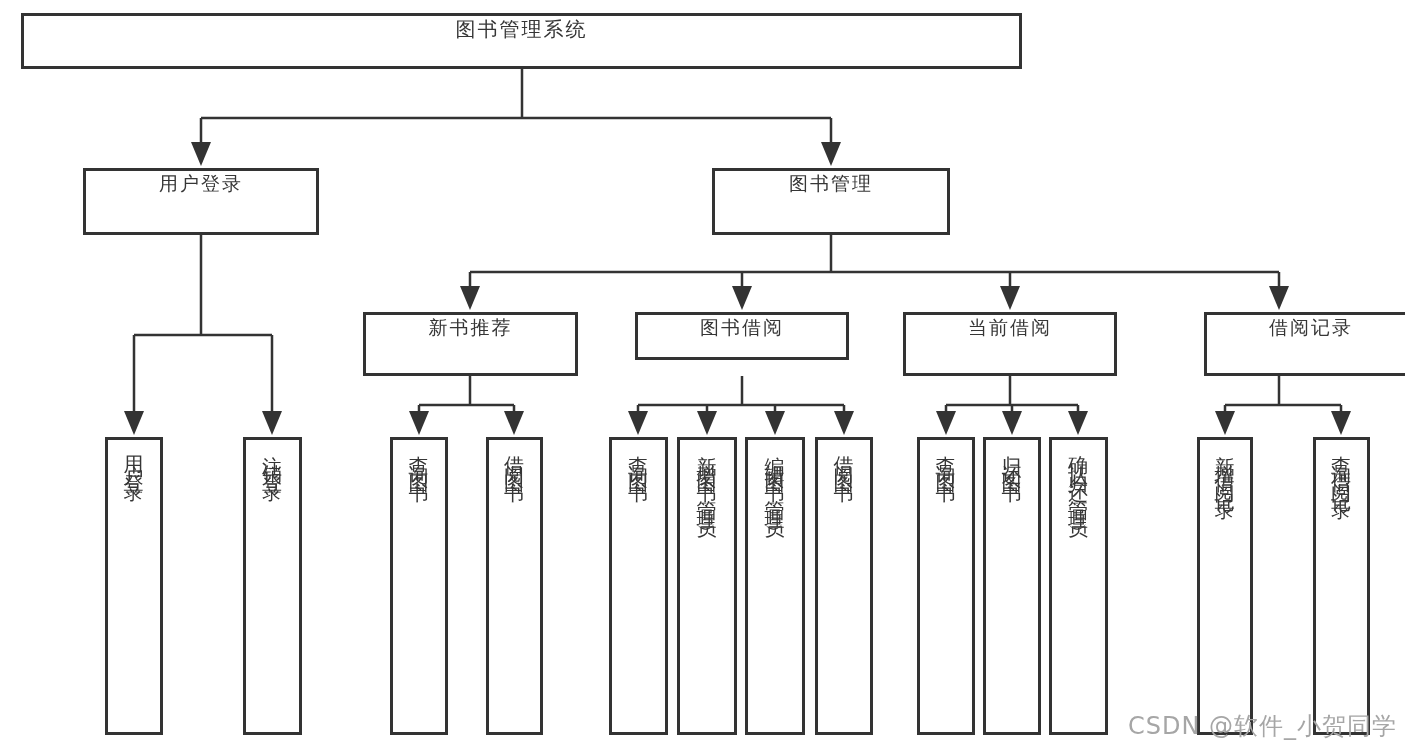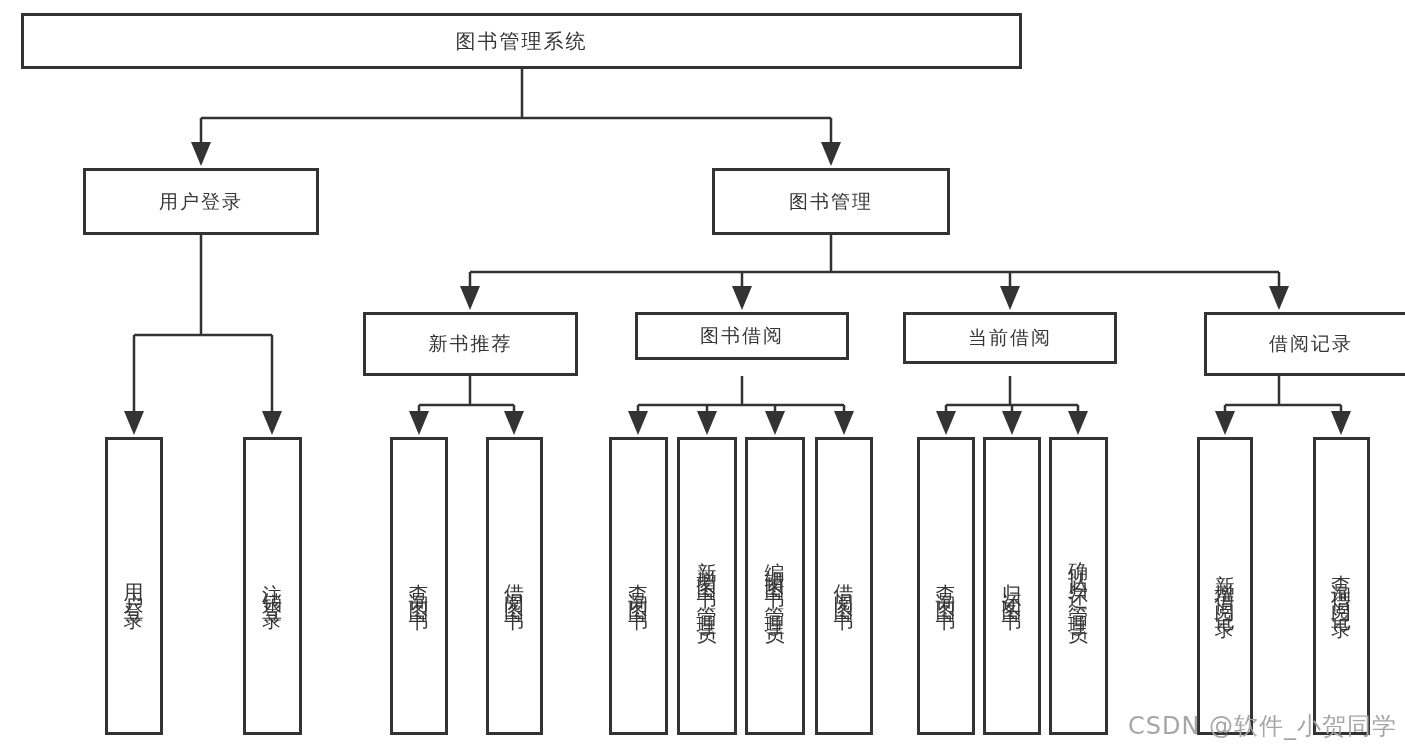--- a/index.html
+++ b/index.html
@@ -28,42 +28,42 @@
   }
   .cline { stroke: var(--line); stroke-width: 2.5; fill: none; }
   .ahead { fill: var(--line); stroke: none; }
 
   .node {
     position: absolute;
     box-sizing: border-box;
     border: 3px solid var(--line);
     background: var(--box_bg);
     display: flex;
-    align-items: center;
+    align-items: flex-start;
     justify-content: center;
     color: var(--text);
     font-size: 19px;
     letter-spacing: 2px;
     white-space: nowrap;
   }
   .node.root { font-size: 20px; }
   .node-v span {
     writing-mode: vertical-rl;
     text-orientation: mixed;
     letter-spacing: 9px;
     font-size: 20px;
     line-height: 1;
   }
   
   #n-user-login  { left: 83px;  top: 168px; width: 236px; height: 67px; }
   #n-book-mgmt   { left: 712px; top: 168px; width: 238px; height: 67px; }
   
   #n-new-book    { left: 363px;  top: 312px; width: 215px; height: 64px; }
   #n-borrowing   { left: 635px;  top: 312px; width: 214px; height: 48px; }
-  #n-current     { left: 903px;  top: 312px; width: 214px; height: 52px; }
+  #n-current     { left: 903px;  top: 312px; width: 214px; height: 64px; }
   #n-records     { left: 1204px; top: 312px; width: 214px; height: 64px; }
   
   .leaf { top: 437px; width: 58px; height: 298px; }
   #lf-login    { left: 105px; }
   #lf-logout   { left: 243px; width: 59px; }
   #lf-nb-query { left: 390px; }
   #lf-nb-borrow{ left: 486px; width: 57px; }
   #lf-bb-query { left: 609px; width: 59px; }
   #lf-bb-add   { left: 677px; width: 60px; }
   #lf-bb-edit  { left: 745px; width: 60px; }

